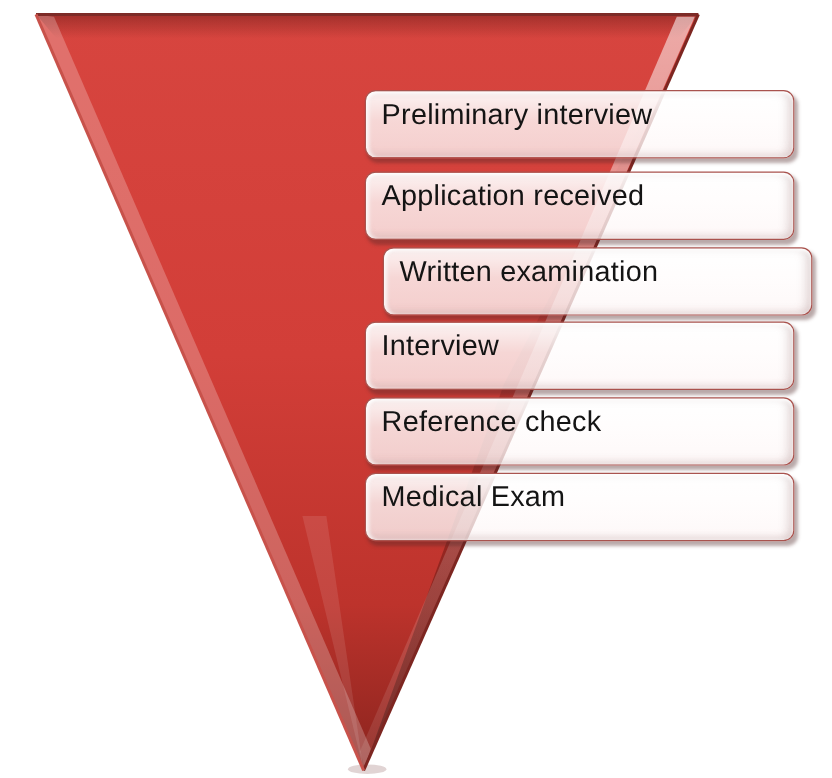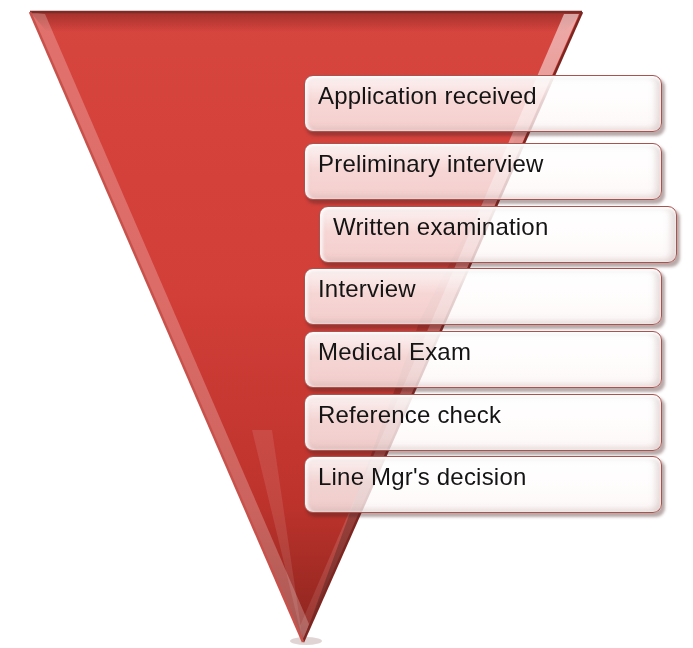--- a/index.html
+++ b/index.html
@@ -102,34 +102,31 @@
     <polygon points="30,12 45,14 309,624 303,642" fill="rgba(255,255,255,0.24)"></polygon>
 
     <polygon points="252,430 272,430 303,642" fill="rgba(255,255,255,0.10)"></polygon>
 
     <line x1="30" y1="12" x2="582" y2="12" stroke="#7d2b27" stroke-width="2.5"></line>
     <line x1="582" y1="12" x2="303" y2="642" stroke="#7d2621" stroke-width="2.5"></line>
     <line x1="30" y1="12" x2="303" y2="642" stroke="#c8524b" stroke-width="2.5"></line>
   </svg>
 
   <div class="step-box">
-    <span class="label">Application received</span>
+    <span class="label">Preliminary interview</span>
   </div>
   <div class="step-box">
-    <span class="label">Preliminary interview</span>
+    <span class="label">Application received</span>
   </div>
   <div class="step-box">
     <span class="label">Written examination</span>
   </div>
   <div class="step-box">
     <span class="label">Interview</span>
   </div>
   <div class="step-box">
-    <span class="label">Medical Exam</span>
-  </div>
-  <div class="step-box">
     <span class="label">Reference check</span>
   </div>
   <div class="step-box">
-    <span class="label">Line Mgr's decision</span>
+    <span class="label">Medical Exam</span>
   </div>
 
 </div>
 
 </body></html>

